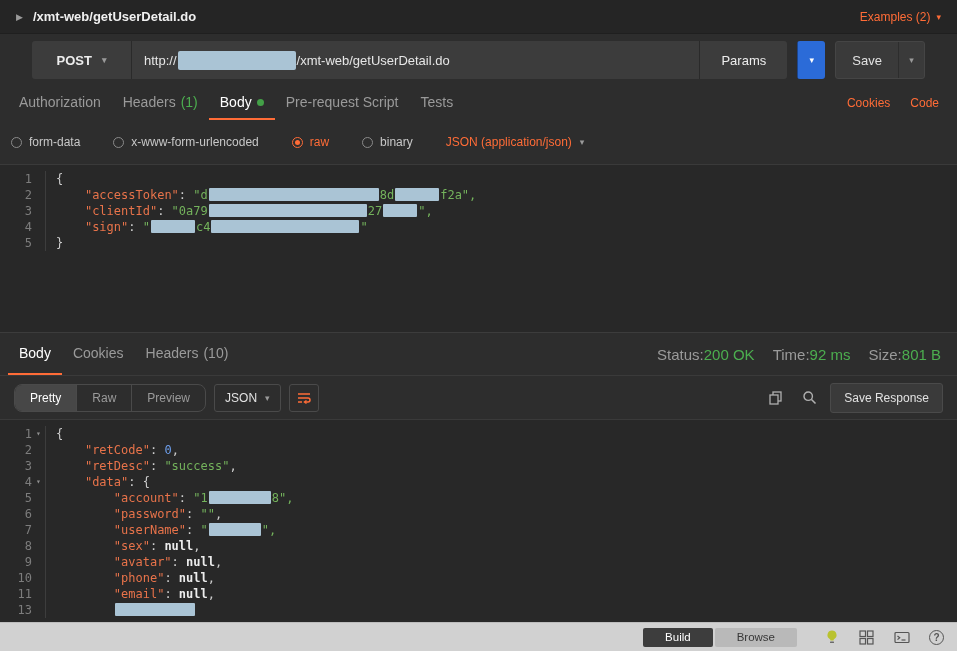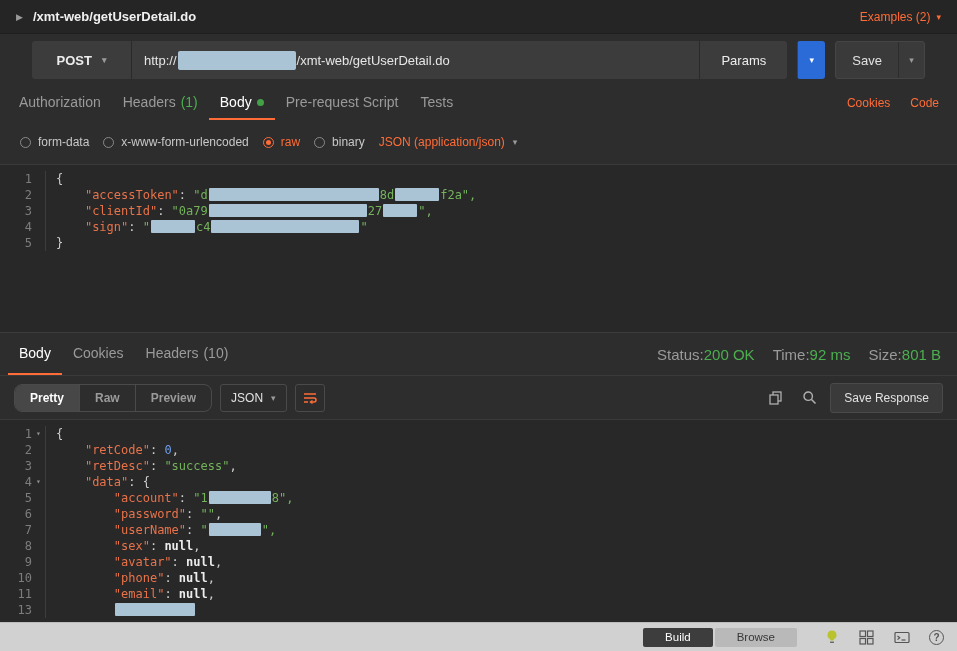--- a/index.html
+++ b/index.html
@@ -34,21 +34,21 @@
   
   .tabs { height:34px; background:#2d2d2d; display:flex; align-items:stretch; padding:0 8px; flex:0 0 34px; }
   .tab { display:flex; align-items:center; padding:0 11px; color:#9a9a9a; font-size:14px; cursor:pointer; border-bottom:2px solid transparent; gap:5px; }
   .tab.active { color:#ffffff; border-bottom-color:#ff6c37; }
   .tab .count { color:#4cae4f; }
   .dot { width:7px; height:7px; border-radius:50%; background:#43a047; }
   .tabs .spacer { flex:1; }
   .link { display:flex; align-items:center; padding:0 10px; color:#ff6c37; font-size:12px; cursor:pointer; }
 
   
-  .bodytype { height:44px; background:#2d2d2d; display:flex; align-items:center; padding:0 20px; gap:14px; flex:0 0 44px; }
+  .bodytype { height:44px; background:#2d2d2d; display:flex; align-items:center; padding:0 11px; gap:33px; flex:0 0 44px; }
   .radio-opt { display:flex; align-items:center; color:#c8c8c8; font-size:12px; cursor:pointer; }
   .rb { width:11px; height:11px; border-radius:50%; border:1px solid #8a8a8a; display:inline-block; margin-right:7px; position:relative; }
   .radio-opt.selected { color:#ff6c37; }
   .radio-opt.selected .rb { border-color:#ff6c37; }
   .radio-opt.selected .rb::after { content:""; position:absolute; left:2px; top:2px; right:2px; bottom:2px; border-radius:50%; background:#ff6c37; }
   .lang { color:#ff6c37; font-size:12px; display:flex; align-items:center; gap:8px; margin-left:0; cursor:pointer; }
 
   
   .editor { background:#282828; border-top:1px solid #3a3a3a; overflow:hidden; padding-top:6px; }
   .req-editor { height:168px; flex:0 0 168px; }
@@ -69,21 +69,21 @@
   .res-tabs { height:43px; background:#2d2d2d; border-top:1px solid #3c3c3c; display:flex; align-items:stretch; padding:0 8px; flex:0 0 43px; }
   .res-tabs .tab { padding:0 11px; }
   .res-tabs .count { color:#9a9a9a; }
   .res-tabs .spacer { flex:1; }
   .meta { display:flex; align-items:center; gap:18px; padding-right:8px; }
   .meta .pair { font-size:15px; color:#9a9a9a; display:flex; }
   .meta .val { color:#4cae4f; }
 
   
   .res-toolbar { height:44px; background:#2d2d2d; border-top:1px solid #3a3a3a; display:flex; align-items:center; padding:0 14px; gap:8px; flex:0 0 44px; }
-  .segmented { display:flex; border:1px solid #4a4a4a; border-radius:8px; overflow:hidden;font-weight:bold; }
+  .segmented { display:flex; border:1px solid #4a4a4a; border-radius:8px; overflow:hidden; }
   .seg { padding:6px 15px; font-size:12px; color:#9a9a9a; cursor:pointer; border-left:1px solid #4a4a4a; }
   .seg:first-child { border-left:none; }
   .seg.active { background:#474747; color:#fff; }
   .lang-dd { border:1px solid #4a4a4a; border-radius:3px; padding:6px 10px; font-size:12px; color:#e2e2e2; display:flex; align-items:center; gap:8px; cursor:pointer; }
   .wrap-btn { width:30px; height:28px; border:1px solid #4a4a4a; border-radius:3px; display:flex; align-items:center; justify-content:center; cursor:pointer; }
   .res-toolbar .spacer { flex:1; }
   .icon-btn { width:26px; height:26px; display:flex; align-items:center; justify-content:center; cursor:pointer; }
   .save-response { background:#3a3a3a; border:1px solid #4a4a4a; border-radius:3px; padding:7px 13px; font-size:12px; color:#e2e2e2; cursor:pointer; }
 
   

